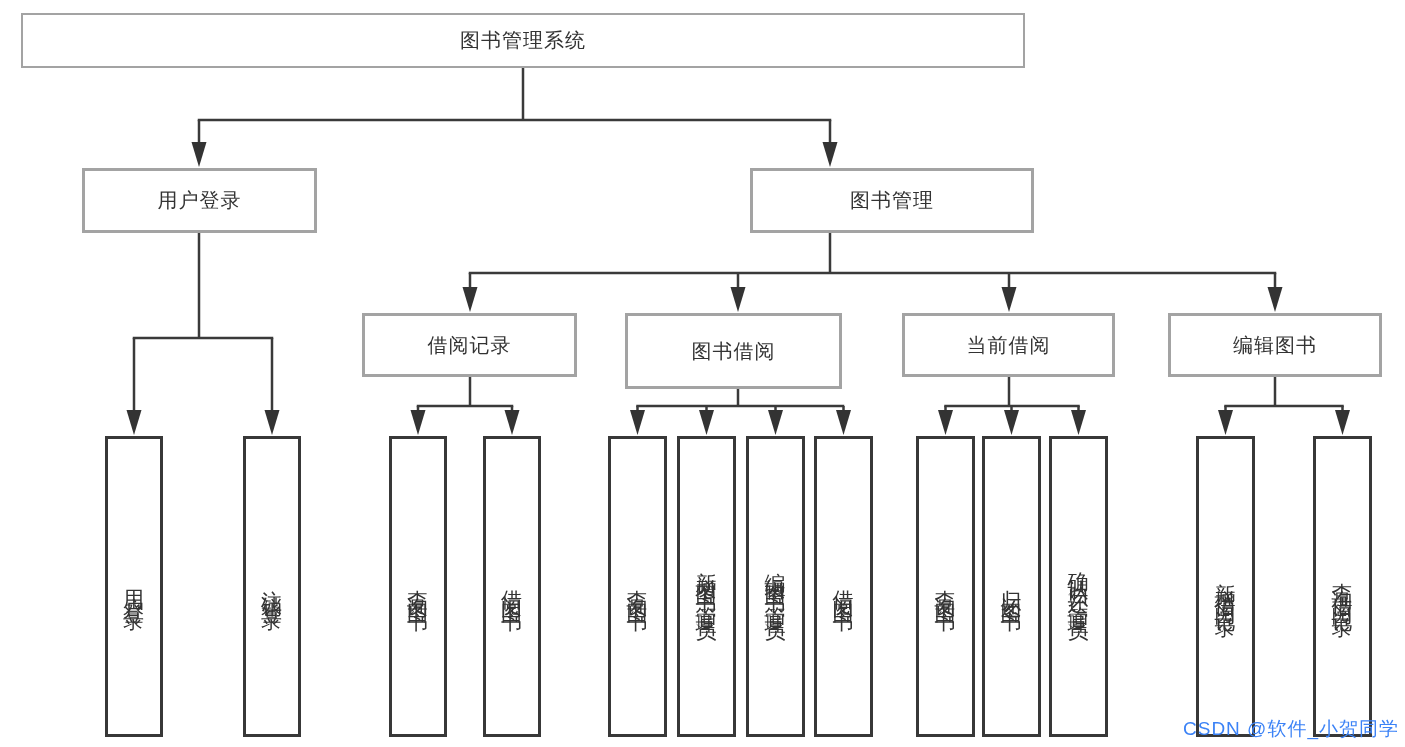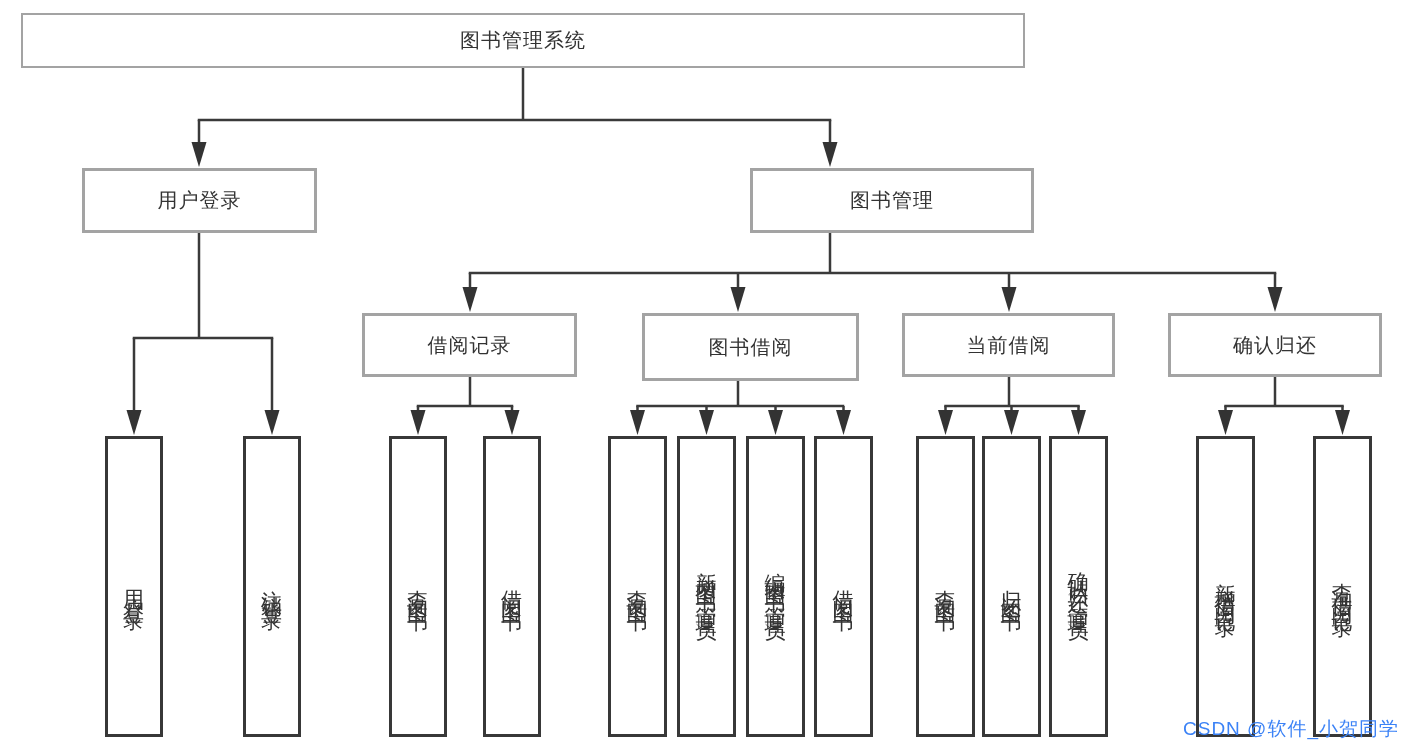--- a/index.html
+++ b/index.html
@@ -126,28 +126,28 @@
   <div class="node" style="left:82px;top:168px;width:235px;height:65px;">
     <span>用户登录</span>
   </div>
   <div class="node" style="left:710px;top:168px;width:284px;height:65px;margin-left:40px;">
     <span>图书管理</span>
   </div>
 
   <div class="node" style="left:362px;top:313px;width:215px;height:64px;">
     <span>借阅记录</span>
   </div>
-  <div class="node" style="left:642px;top:313px;width:217px;height:68px;">
+  <div class="node" style="left:625px;top:313px;width:217px;height:76px;">
     <span>图书借阅</span>
   </div>
   <div class="node" style="left:902px;top:313px;width:213px;height:64px;">
     <span>当前借阅</span>
   </div>
   <div class="node" style="left:1168px;top:313px;width:214px;height:64px;">
-    <span>确认归还</span>
+    <span>编辑图书</span>
   </div>
 
   <div class="leaf" style="left:105px;width:58px;">
     <span>用户登录</span>
   </div>
   <div class="leaf" style="left:243px;width:58px;">
     <span>注销登录</span>
   </div>
 
   <div class="leaf" style="left:389px;width:58px;">

